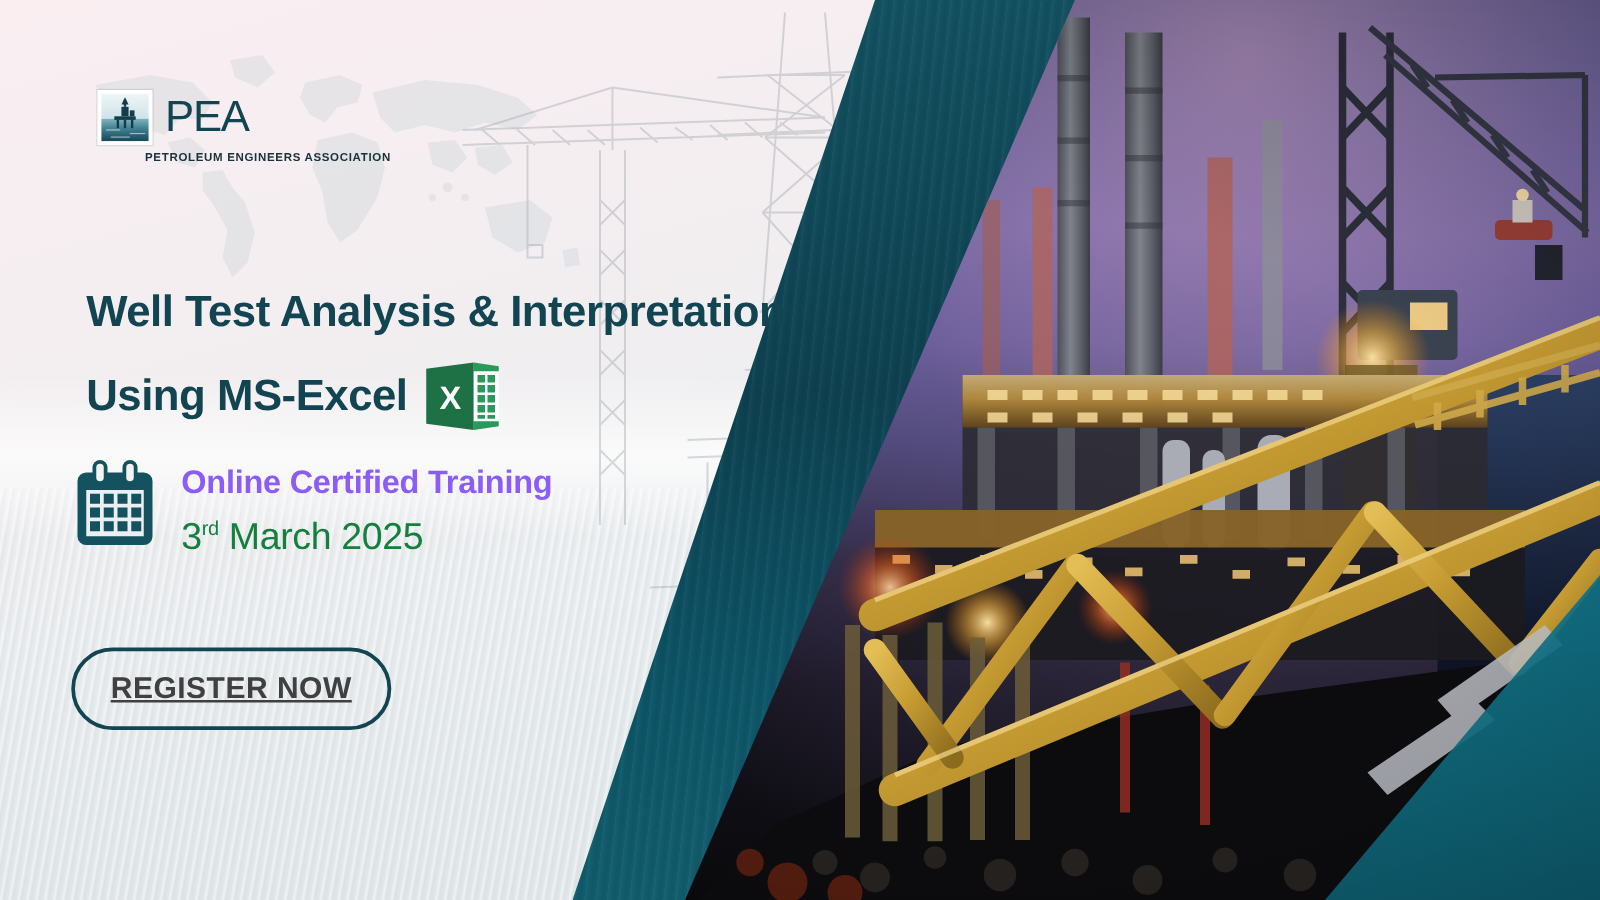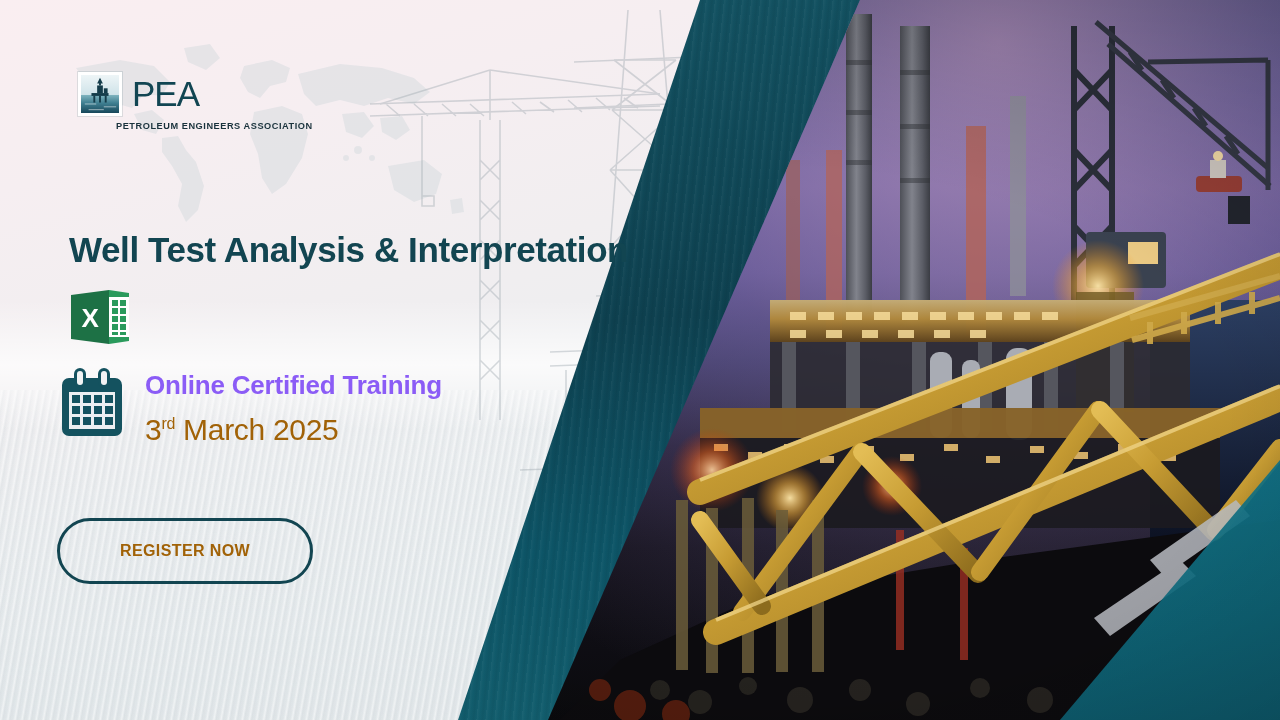--- a/index.html
+++ b/index.html
@@ -167,38 +167,39 @@
     display:flex; align-items:flex-start;
   }
   .cal-icon { width:68px; height:76px; flex:0 0 auto; display:block; }
   .date-text { margin-left:19px; padding-top:4px; }
   .date-line1 {
     font-size:26px; font-weight:bold; color:#8b5cf6;
     letter-spacing:-0.2px; line-height:30px; white-space:nowrap;
   }
   .date-line2 {
     margin-top:7px;
-    font-size:30px; font-weight:normal; color:#a16207;
+    font-size:30px; font-weight:normal; color:#15803d;
     letter-spacing:-0.3px; line-height:34px; white-space:nowrap;
   }
   .date-line2 sup { font-size:16px; vertical-align:super; }
 
   
   .register-btn {
     position:absolute; left:57px; top:518px;
     width:256px; height:66px;
     border:3px solid #124551;
     border-radius:34px;
     background:transparent;
     display:flex; align-items:center; justify-content:center;
     cursor:pointer;
   }
   .register-label {
-    font-size:16px; font-weight:bold; color:#a16207;
+    font-size:24px; font-weight:bold; color:#404040;
     letter-spacing:0.4px;
+    text-decoration:underline;
   }
 </style>
 </head>
 <body>
 
 <div id="banner">
 
   <div class="bg-base"></div>
   <div class="bg-water"></div>
   <div class="bg-horizon"></div>
@@ -510,20 +511,21 @@
       </div>
       <div class="logo-text">
         <div class="logo-title">PEA</div>
         <div class="logo-sub">PETROLEUM ENGINEERS ASSOCIATION</div>
       </div>
     </div>
 
     <div class="headline">
       <div class="headline-l1">Well Test Analysis &amp; Interpretation</div>
       <div class="headline-l2">
+        <span>Using MS-Excel</span>
         <svg class="excel-icon" viewBox="0 0 62 56">
           <path d="M2 6 L40 1 L40 55 L2 50 Z" fill="#1d7145"></path>
           <path d="M40 8 L60 8 L60 48 L40 48 Z" fill="#ffffff"></path>
           <path d="M40 1 L40 8 L60 8 L60 4 Z" fill="#2a9a5c"></path>
           <path d="M40 48 L60 48 L60 52 L40 55 Z" fill="#2a9a5c"></path>
           <g fill="#2a9a5c">
             <rect x="43" y="11" width="6" height="6"></rect>
               <rect x="51" y="11" width="6" height="6"></rect>
             <rect x="43" y="19" width="6" height="6"></rect>
               <rect x="51" y="19" width="6" height="6"></rect>

